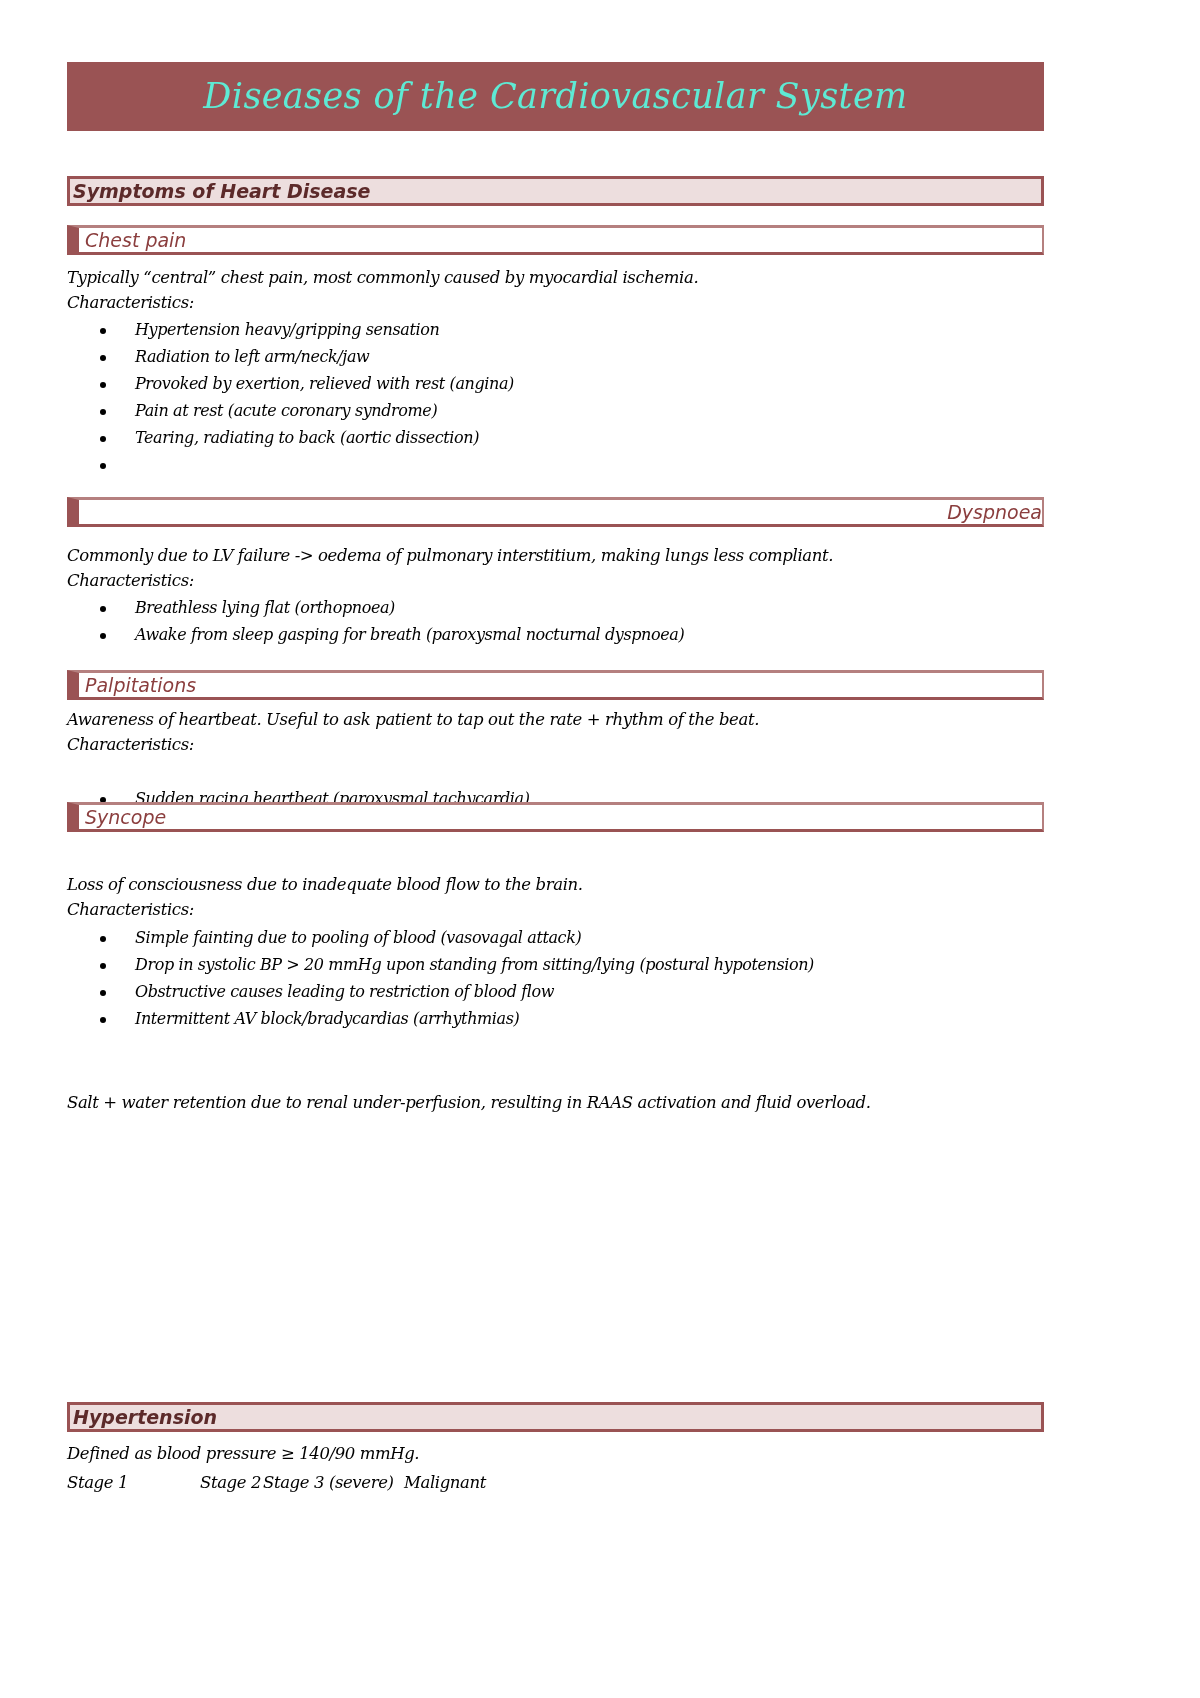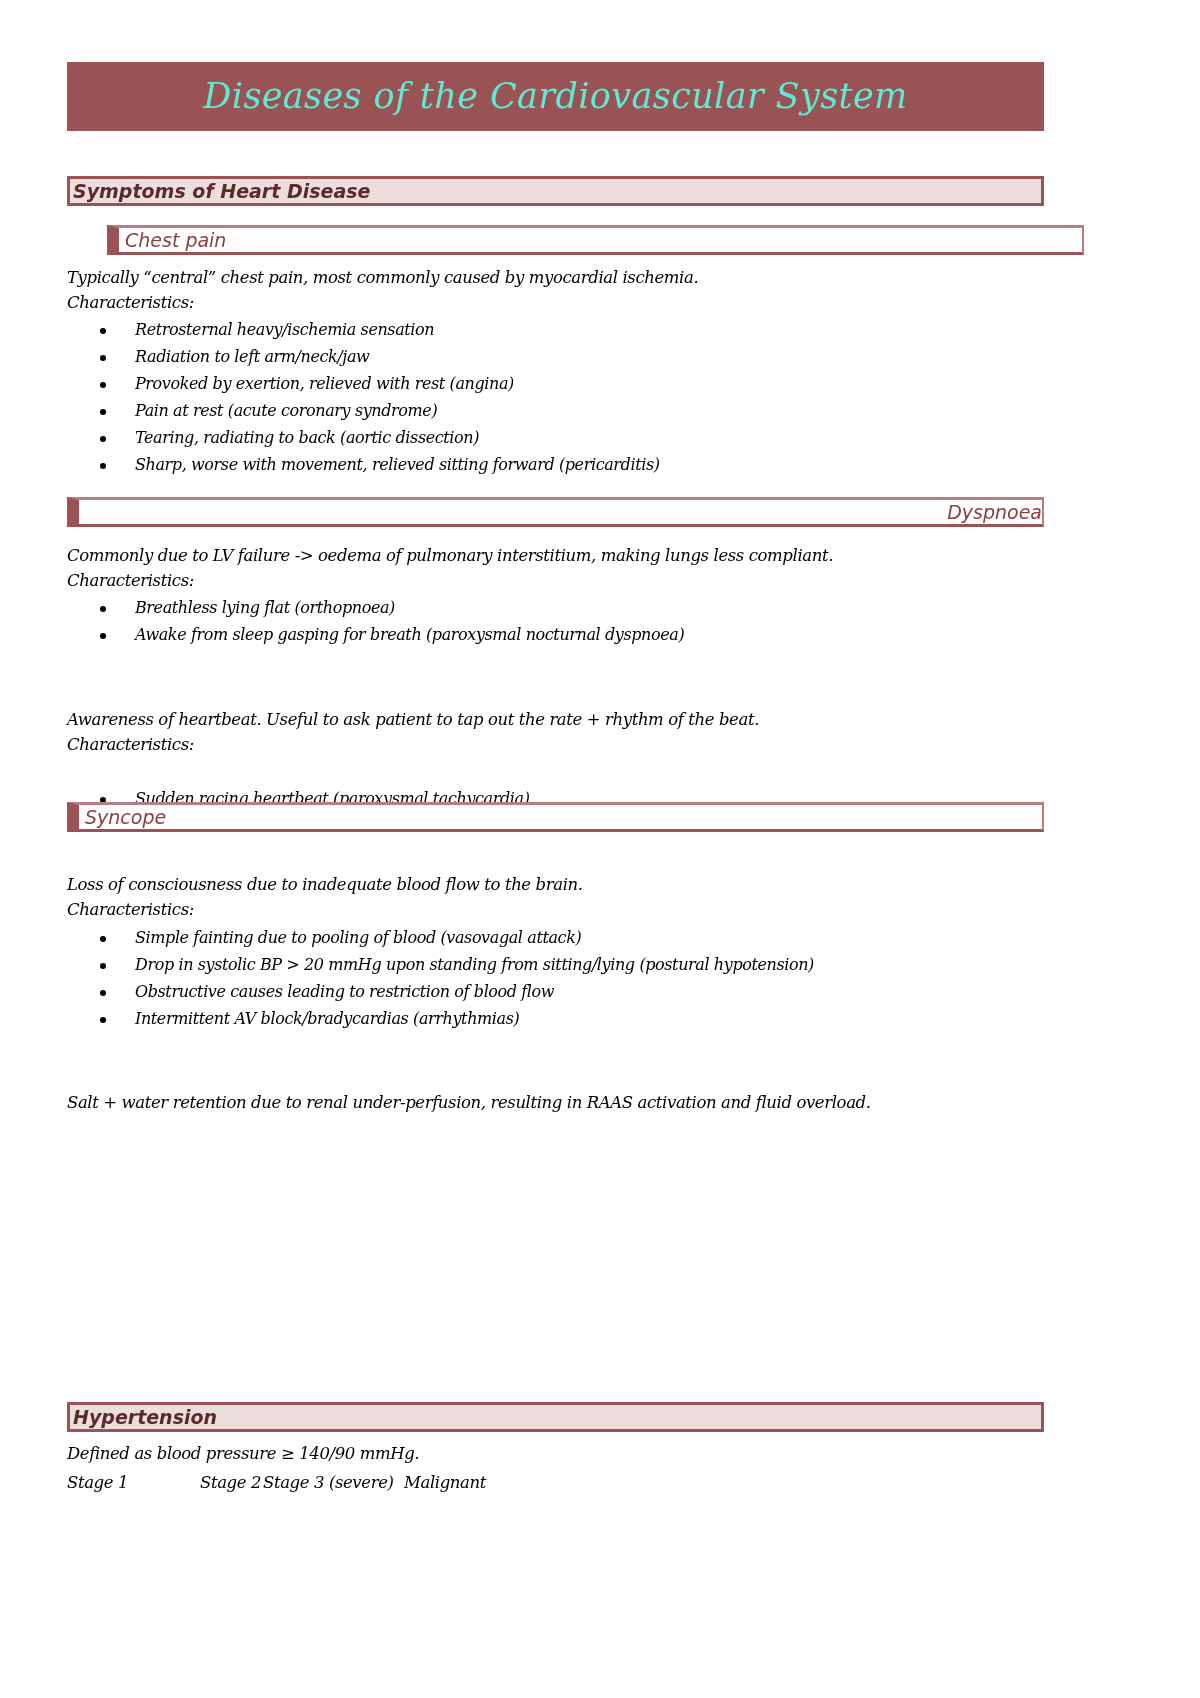--- a/index.html
+++ b/index.html
@@ -165,66 +165,68 @@
 <div class="page">
 
   <div class="title-banner">
     <span class="title-text">Diseases of the Cardiovascular System</span>
   </div>
 
   <div class="h1-bar" style="top:176px;">
     <span class="h1-text">Symptoms of Heart Disease</span>
   </div>
 
-  <div class="h2-bar" style="top:225px;margin-left:40px;">
+  <div class="h2-bar" style="top:225px;">
     <span class="h2-text">Chest pain</span>
   </div>
   <div class="body-line" style="top:270px;">Typically “central” chest pain, most commonly caused by myocardial ischemia.</div>
   <div class="body-line" style="top:295px;">Characteristics:</div>
 
   <div class="bullet-row" style="top:321px;">
     <span class="dot"></span>
-    <span class="bullet-text">Retrosternal heavy/ischemia sensation</span>
+    <span class="bullet-text">Hypertension heavy/gripping sensation</span>
   </div>
   <div class="bullet-row" style="top:348px;">
     <span class="dot"></span>
     <span class="bullet-text">Radiation to left arm/neck/jaw</span>
   </div>
   <div class="bullet-row" style="top:375px;text-align:center;">
     <span class="dot"></span>
     <span class="bullet-text">Provoked by exertion, relieved with rest (angina)</span>
   </div>
   <div class="bullet-row" style="top:402px;">
     <span class="dot"></span>
     <span class="bullet-text">Pain at rest (acute coronary syndrome)</span>
   </div>
   <div class="bullet-row" style="top:429px;text-align:center;">
     <span class="dot"></span>
     <span class="bullet-text">Tearing, radiating to back (aortic dissection)</span>
   </div>
   <div class="bullet-row" style="top:456px;">
     <span class="dot"></span>
-    <span class="bullet-text">Sharp, worse with movement, relieved sitting forward (pericarditis)</span>
   </div>
 
   <div class="h2-bar" style="top:497px;justify-content:flex-end;">
     <span class="h2-text">Dyspnoea</span>
   </div>
   <div class="body-line" style="top:548px;">Commonly due to LV failure -&gt; oedema of pulmonary interstitium, making lungs less compliant.</div>
   <div class="body-line" style="top:573px;">Characteristics:</div>
 
   <div class="bullet-row" style="top:599px;">
     <span class="dot"></span>
     <span class="bullet-text">Breathless lying flat (orthopnoea)</span>
   </div>
   <div class="bullet-row" style="top:626px;">
     <span class="dot"></span>
     <span class="bullet-text">Awake from sleep gasping for breath (paroxysmal nocturnal dyspnoea)</span>
   </div>
 
+  <div class="h2-bar" style="top:670px;">
+    <span class="h2-text">Palpitations</span>
+  </div>
   <div class="body-line" style="top:712px;">Awareness of heartbeat. Useful to ask patient to tap out the rate + rhythm of the beat.</div>
   <div class="body-line" style="top:737px;">Characteristics:</div>
 
   <div class="bullet-row" style="top:790px;">
     <span class="dot"></span>
     <span class="bullet-text">Sudden racing heartbeat (paroxysmal tachycardia)</span>
   </div>
 
   <div class="h2-bar" style="top:802px;">
     <span class="h2-text">Syncope</span>

